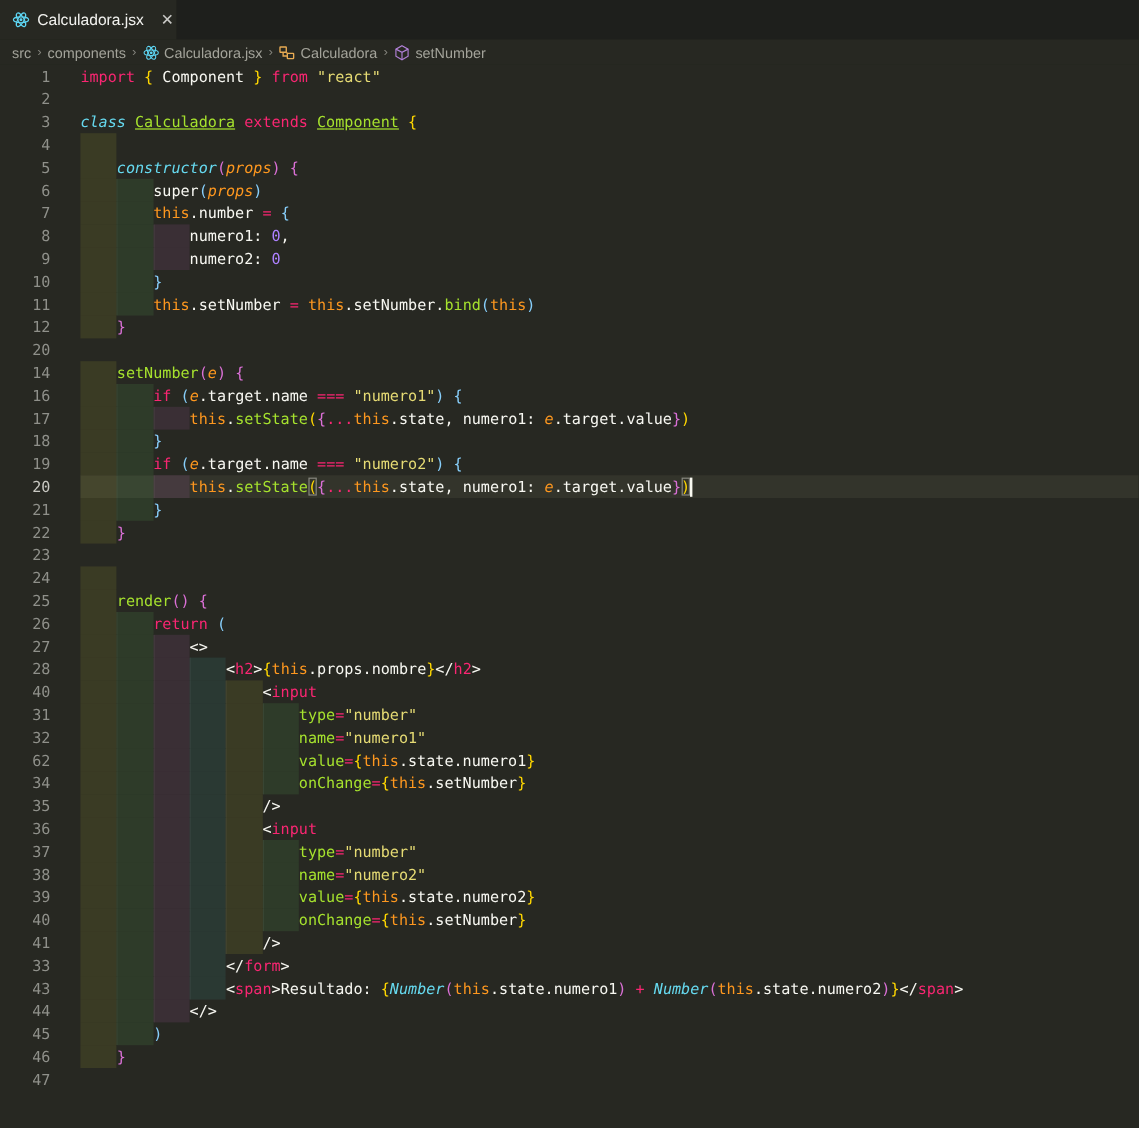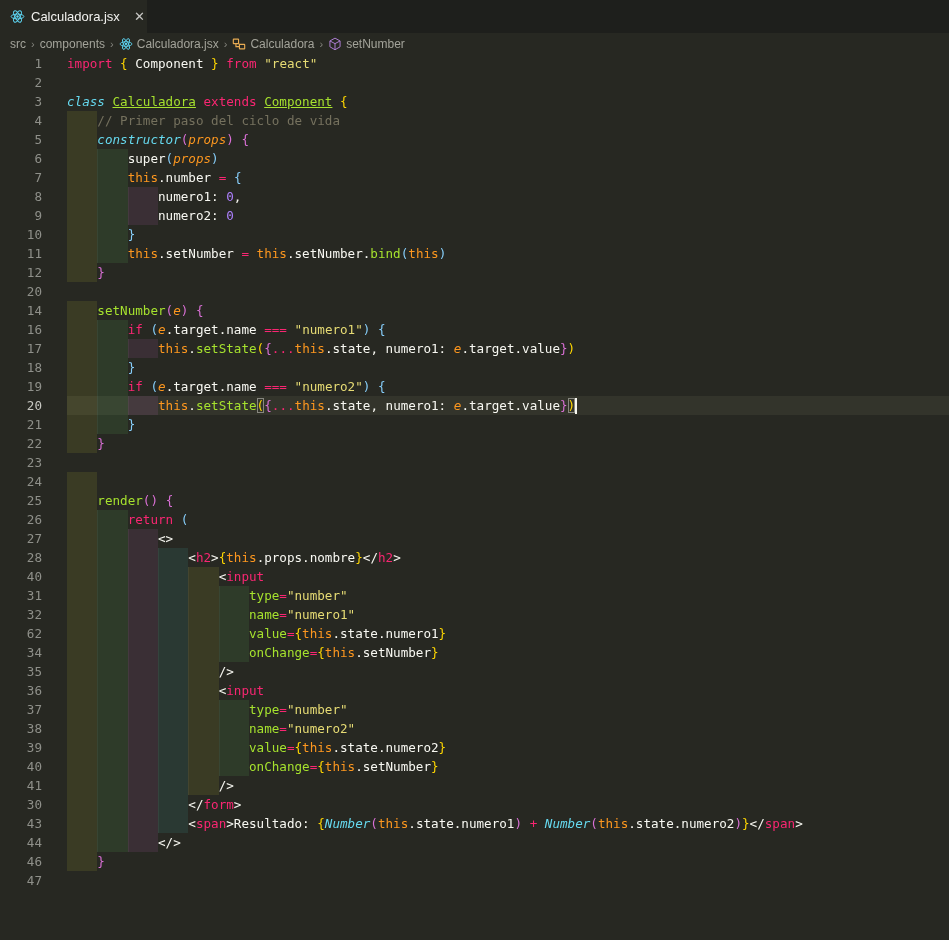--- a/index.html
+++ b/index.html
@@ -144,21 +144,21 @@
         <div class="line">
           <div class="ln">2</div>
           <div class="code"><span class="toks"></span></div>
         </div>
         <div class="line">
           <div class="ln">3</div>
           <div class="code"><span class="toks"><span class="bli">class</span><span class="w"> </span><span class="gru">Calculadora</span><span class="w"> </span><span class="pk">extends</span><span class="w"> </span><span class="gru">Component</span><span class="w"> </span><span class="b1">{</span></span></div>
         </div>
         <div class="line">
           <div class="ln">4</div>
-          <div class="code"><span class="ib ib-y" style="left: 0ch;"></span><span class="toks"><span>    </span><span class="cm">// Primer paso del ciclo de vida</span></span></div>
+          <div class="code"><span class="ib ib-y" style="left: 0ch;"></span><span class="toks"><span>    </span></span></div>
         </div>
         <div class="line">
           <div class="ln">5</div>
           <div class="code"><span class="ib ib-y" style="left: 0ch;"></span><span class="toks"><span>    </span><span class="bli">constructor</span><span class="b2">(</span><span class="ori">props</span><span class="b2">)</span><span class="w"> </span><span class="b2">{</span></span></div>
         </div>
         <div class="line">
           <div class="ln">6</div>
           <div class="code"><span class="ib ib-y" style="left: 0ch;"></span><span class="ib ib-g gl" style="left: 4ch;"></span><span class="toks"><span>        </span><span class="w">super</span><span class="b3">(</span><span class="ori">props</span><span class="b3">)</span></span></div>
         </div>
         <div class="line">
@@ -287,32 +287,36 @@
         </div>
         <div class="line">
           <div class="ln">40</div>
           <div class="code"><span class="ib ib-y" style="left: 0ch;"></span><span class="ib ib-g gl" style="left: 4ch;"></span><span class="ib ib-m gl" style="left: 8ch;"></span><span class="ib ib-c gl" style="left: 12ch;"></span><span class="ib ib-y gl" style="left: 16ch;"></span><span class="ib ib-g gl" style="left: 20ch;"></span><span class="toks"><span>                        </span><span class="gr">onChange</span><span class="pk">=</span><span class="b1">{</span><span class="or">this</span><span class="w">.setNumber</span><span class="b1">}</span></span></div>
         </div>
         <div class="line">
           <div class="ln">41</div>
           <div class="code"><span class="ib ib-y" style="left: 0ch;"></span><span class="ib ib-g gl" style="left: 4ch;"></span><span class="ib ib-m gl" style="left: 8ch;"></span><span class="ib ib-c gl" style="left: 12ch;"></span><span class="ib ib-y gl" style="left: 16ch;"></span><span class="toks"><span>                    </span><span class="w">/&gt;</span></span></div>
         </div>
         <div class="line">
-          <div class="ln">30</div>
+          <div class="ln">33</div>
           <div class="code"><span class="ib ib-y" style="left: 0ch;"></span><span class="ib ib-g gl" style="left: 4ch;"></span><span class="ib ib-m gl" style="left: 8ch;"></span><span class="ib ib-c gl" style="left: 12ch;"></span><span class="toks"><span>                </span><span class="w">&lt;/</span><span class="pk">form</span><span class="w">&gt;</span></span></div>
         </div>
         <div class="line">
           <div class="ln">43</div>
           <div class="code"><span class="ib ib-y" style="left: 0ch;"></span><span class="ib ib-g gl" style="left: 4ch;"></span><span class="ib ib-m gl" style="left: 8ch;"></span><span class="ib ib-c gl" style="left: 12ch;"></span><span class="toks"><span>                </span><span class="w">&lt;</span><span class="pk">span</span><span class="w">&gt;</span><span class="w">Resultado: </span><span class="b1">{</span><span class="bli">Number</span><span class="b2">(</span><span class="or">this</span><span class="w">.state.numero1</span><span class="b2">)</span><span class="w"> </span><span class="pk">+</span><span class="w"> </span><span class="bli">Number</span><span class="b2">(</span><span class="or">this</span><span class="w">.state.numero2</span><span class="b2">)</span><span class="b1">}</span><span class="w">&lt;/</span><span class="pk">span</span><span class="w">&gt;</span></span></div>
         </div>
         <div class="line">
           <div class="ln">44</div>
           <div class="code"><span class="ib ib-y" style="left: 0ch;"></span><span class="ib ib-g gl" style="left: 4ch;"></span><span class="ib ib-m gl" style="left: 8ch;"></span><span class="toks"><span>            </span><span class="w">&lt;/&gt;</span></span></div>
         </div>
         <div class="line">
+          <div class="ln">45</div>
+          <div class="code"><span class="ib ib-y" style="left: 0ch;"></span><span class="ib ib-g gl" style="left: 4ch;"></span><span class="toks"><span>        </span><span class="b3">)</span></span></div>
+        </div>
+        <div class="line">
           <div class="ln">46</div>
           <div class="code"><span class="ib ib-y" style="left: 0ch;"></span><span class="toks"><span>    </span><span class="b2">}</span></span></div>
         </div>
         <div class="line">
           <div class="ln">47</div>
           <div class="code"><span class="toks"></span></div>
         </div>
       </div>
   </div>
 

